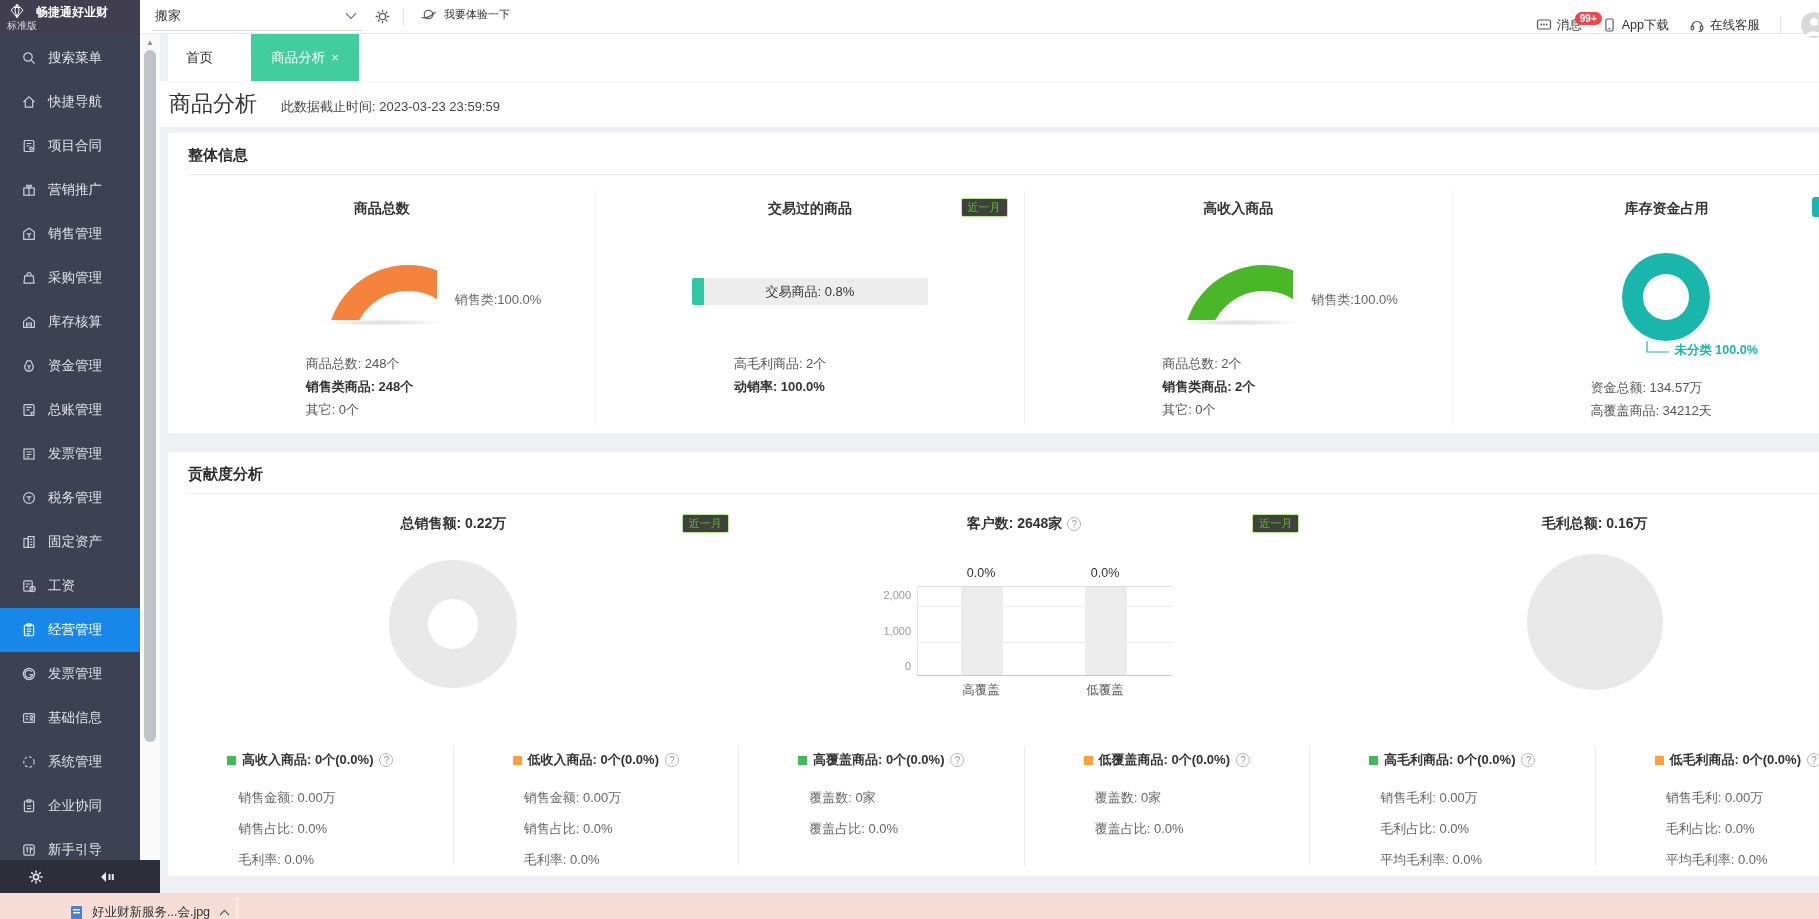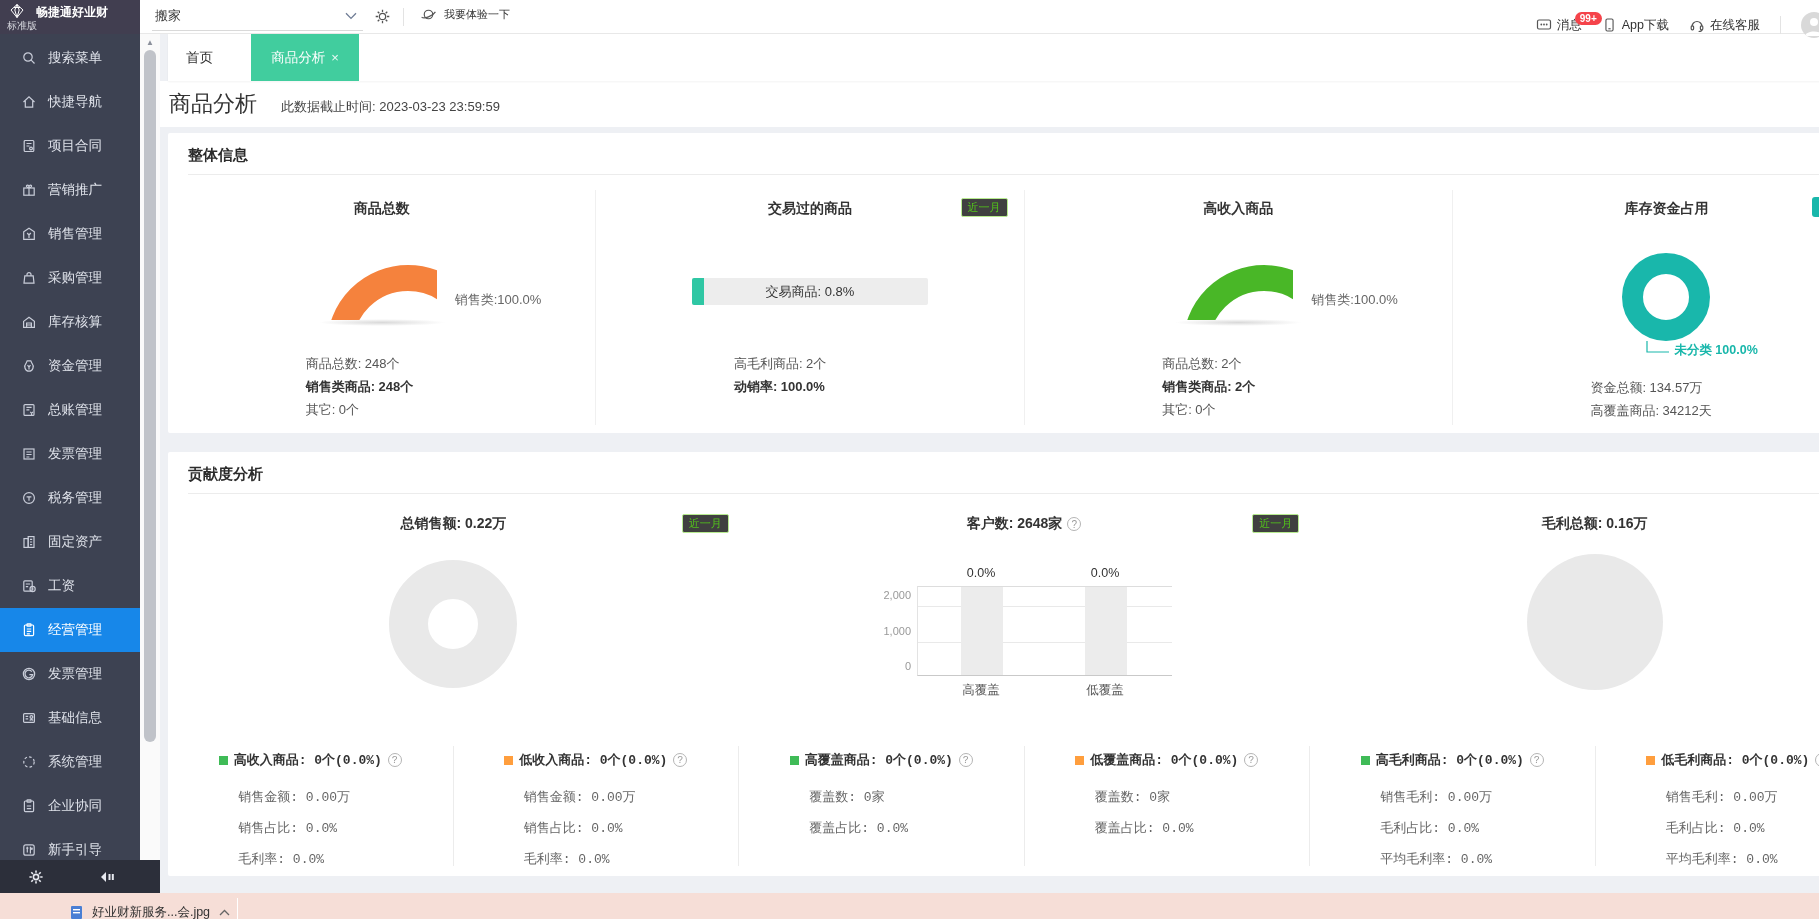--- a/index.html
+++ b/index.html
@@ -106,21 +106,21 @@
   .bar-chart{position:absolute;top:58px;left:50%;transform:translateX(-50%);width:310px;height:156px;}
   .plot{position:absolute;left:48px;top:26px;width:255px;height:90px;
     border-top:1px solid #ddd;border-bottom:1px solid #c9c9c9;border-left:1px solid #e3e3e3;}
   .gridline{position:absolute;left:0;right:0;height:1px;background:#e9e9e9;}
   .bar{position:absolute;top:0;bottom:0;width:42px;background:#ececec;}
   .ytick{position:absolute;left:0;width:42px;text-align:right;font-size:11px;color:#999;}
   .bval{position:absolute;top:6px;transform:translateX(-50%);font-size:12.5px;color:#333;}
   .xlab{position:absolute;top:122px;transform:translateX(-50%);font-size:12.5px;color:#555;}
 
   .st-cols{position:absolute;left:0;right:0;top:294px;bottom:10px;display:flex;}
-  .st-col{flex:1;position:relative;font-family:Liberation Mono, monospace;}
+  .st-col{flex:1;position:relative;}
   .st-col:not(:first-child){border-left:1px solid #ececec;}
   .legend{display:flex;justify-content:center;align-items:center;gap:6px;margin-top:5px;
     font-size:13px;font-weight:bold;color:#333;white-space:nowrap;}
   .sq{width:9px;height:9px;display:inline-block;}
   .sq.g{background:#3fbb57;}
   .sq.o{background:#ff9e3d;}
   .st-rows{width:172px;margin:13px auto 0;padding-left:14px;}
   .st-rows div{font-size:13px;color:#666;line-height:31px;white-space:nowrap;}
 
   .float-widget{position:absolute;right:0;top:197px;width:7px;height:20px;background:#19b7ab;

